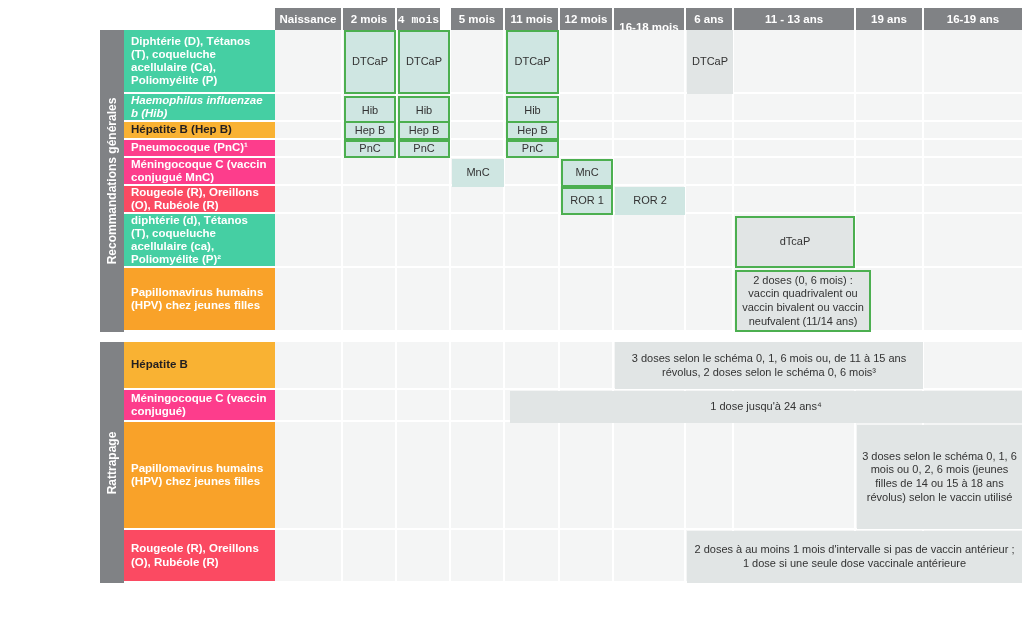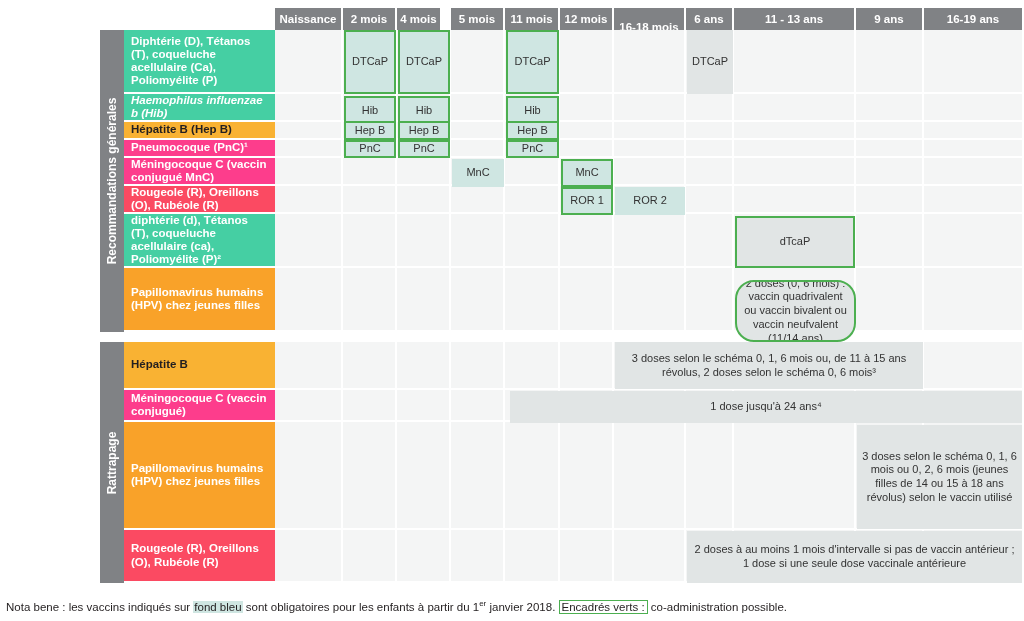--- a/index.html
+++ b/index.html
@@ -69,28 +69,28 @@
   sup { font-size: 8px; vertical-align: super; }
 </style>
 </head>
 <body>
 
 <div class="sheet">
 
   <div id="header-cols">
       <div class="cell hdr ctr" style="left: 275px; top: 8px; width: 68px; height: 22px;">Naissance</div>
       <div class="cell hdr ctr" style="left: 343px; top: 8px; width: 54px; height: 22px;">2 mois</div>
-      <div class="cell hdr ctr" style="left: 397px; top: 8px; width: 45px; height: 22px;">4 mois</div>
+      <div class="cell hdr ctr" style="left: 397px; top: 8px; width: 45px; height: 22px; font-family: Liberation Mono, monospace;">4 mois</div>
       <div class="cell hdr ctr" style="left: 451px; top: 8px; width: 54px; height: 22px;">5 mois</div>
       <div class="cell hdr ctr" style="left: 505px; top: 8px; width: 55px; height: 22px;">11 mois</div>
       <div class="cell hdr ctr" style="left: 560px; top: 8px; width: 54px; height: 22px;">12 mois</div>
       <div class="cell hdr ctr" style="left: 614px; top: 8px; width: 72px; height: 38px;">16-18 mois</div>
       <div class="cell hdr ctr" style="left: 686px; top: 8px; width: 48px; height: 22px;">6 ans</div>
       <div class="cell hdr ctr" style="left: 734px; top: 8px; width: 122px; height: 22px;">11 - 13 ans</div>
-      <div class="cell hdr ctr" style="left: 856px; top: 8px; width: 68px; height: 22px;">9 ans</div>
+      <div class="cell hdr ctr" style="left: 856px; top: 8px; width: 68px; height: 22px;">19 ans</div>
       <div class="cell hdr ctr" style="left: 924px; top: 8px; width: 100px; height: 22px;">16-19 ans</div>
     </div>
 
   <div class="cell band" style="left:100px;top:30px;width:24px;height:302px;">
     <span>Recommandations générales</span>
   </div>
   <div class="cell band" style="left:100px;top:342px;width:24px;height:241px;">
     <span>Rattrapage</span>
   </div>
 
@@ -254,23 +254,20 @@
       <div class="cell dat blue green-box" style="left: 398px; top: 121px; width: 52px; height: 19px;">Hep B</div>
       <div class="cell dat blue green-box" style="left: 506px; top: 121px; width: 53px; height: 19px;">Hep B</div>
       <div class="cell dat blue green-box" style="left: 344px; top: 140px; width: 52px; height: 18px;">PnC</div>
       <div class="cell dat blue green-box" style="left: 398px; top: 140px; width: 52px; height: 18px;">PnC</div>
       <div class="cell dat blue green-box" style="left: 506px; top: 140px; width: 53px; height: 18px;">PnC</div>
       <div class="cell dat blue" style="left: 452px; top: 159px; width: 52px; height: 28px;">MnC</div>
       <div class="cell dat blue green-box" style="left: 561px; top: 159px; width: 52px; height: 28px;">MnC</div>
       <div class="cell dat blue green-box" style="left: 561px; top: 187px; width: 52px; height: 28px;">ROR 1</div>
       <div class="cell dat blue" style="left: 615px; top: 187px; width: 70px; height: 28px;">ROR 2</div>
       <div class="cell dat grey green-box" style="left: 735px; top: 216px; width: 120px; height: 52px;">dTcaP</div>
-      <div class="cell dat grey green-box" style="left: 735px; top: 280px; width: 121px; height: 62px; border-radius: 19px;">2 doses (0, 6 mois) : vaccin quadrivalent ou vaccin bivalent ou vaccin neufvalent (11/14 ans)</div>
+      <div class="cell dat grey green-box" style="left: 735px; top: 270px; width: 136px; height: 62px;">2 doses (0, 6 mois) : vaccin quadrivalent ou vaccin bivalent ou vaccin neufvalent (11/14 ans)</div>
       <div class="cell dat grey" style="left: 615px; top: 342px; width: 308px; height: 47px;">3 doses selon le schéma 0, 1, 6 mois ou, de 11 à 15 ans révolus, 2 doses selon le schéma 0, 6 mois³</div>
       <div class="cell dat grey" style="left: 510px; top: 391px; width: 512px; height: 32px;">1 dose jusqu'à 24 ans⁴</div>
       <div class="cell dat grey" style="left: 857px; top: 425px; width: 165px; height: 104px;">3 doses selon le schéma 0, 1, 6 mois ou 0, 2, 6 mois (jeunes filles de 14 ou 15 à 18 ans révolus) selon le vaccin utilisé</div>
       <div class="cell dat grey" style="left: 687px; top: 531px; width: 335px; height: 52px;">2 doses à au moins 1 mois d'intervalle si pas de vaccin antérieur ; 1 dose si une seule dose vaccinale antérieure</div>
     </div>
 
-  <div class="foot">
-    <span>Nota bene : les vaccins indiqués sur </span><span class="hl-blue">fond bleu</span><span> sont obligatoires pour les enfants à partir du 1</span><sup>er</sup><span> janvier 2018. </span><span class="hl-green">Encadrés verts :</span><span> co-administration possible.</span>
-  </div>
 </div>
 
 </body></html>

